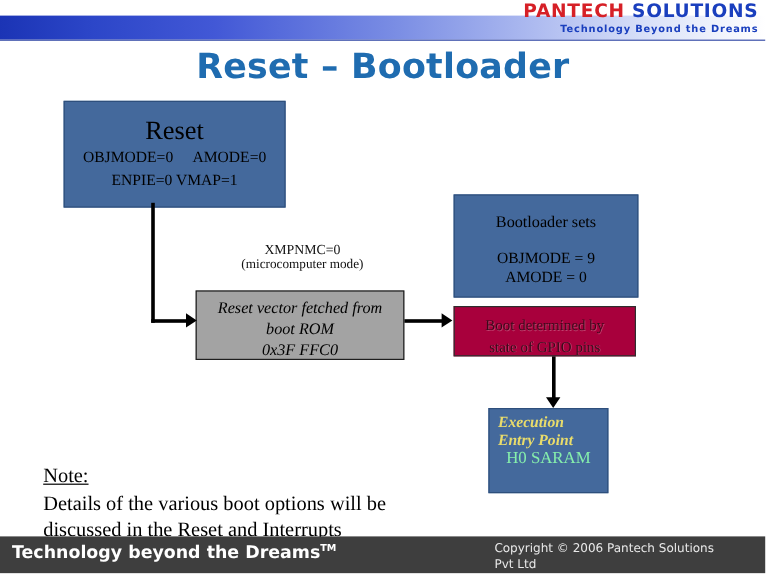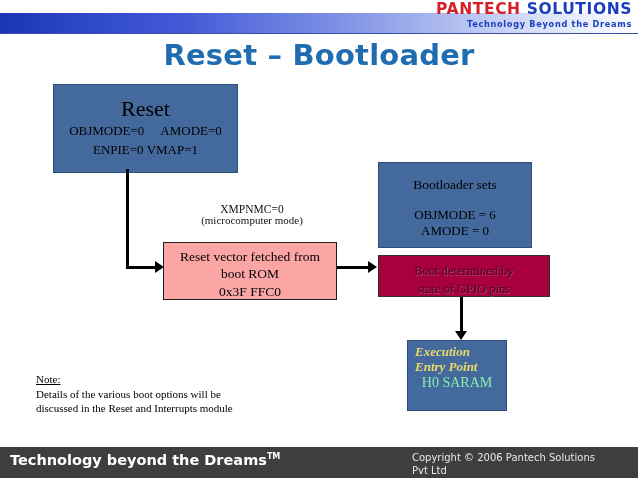--- a/index.html
+++ b/index.html
@@ -77,22 +77,23 @@
     box-sizing: border-box;
     text-align: center;
     font-family: "Liberation Serif", serif;
     color: #000000;
   }
   .box-blue {
     background: #44699c;
     border: 1px solid #2e4f7c;
   }
   .box-green {
-    background: #fca5a5;
+    background: #a3a3a3;
     border: 1px solid #1e1e1e;
+    font-style: italic;
   }
   .box-red {
     background: #a8003c;
     border: 1px solid #2e2e2e;
   }
 
   #box-reset {
     left: 53px; top: 84px; width: 185px; height: 89px;
   }
   #box-reset .line-title {
@@ -114,21 +115,21 @@
     font-size: 13.5px;
     padding-top: 14px;
   }
   #box-bootloader .bl-body {
     font-size: 13px;
     padding-top: 14px;
     line-height: 1.2;
   }
 
   #box-gpio {
-    left: 378px; top: 255px; width: 172px; height: 42px;
+    left: 378px; top: 255px; width: 152px; height: 42px;
   }
   #box-gpio .gpio-text {
     font-size: 12.5px;
     padding-top: 6px;
     line-height: 1.45;
     color: #3b0a1b;
     text-shadow: 0.6px 0.6px 0 rgba(255,255,255,0.25);
   }
 
   #box-bootrom {
@@ -204,24 +205,24 @@
     width: 0; height: 0;
     border-left: 6px solid transparent;
     border-right: 6px solid transparent;
     border-top: 9px solid #000000;
   }
 
   
   .note {
     position: absolute;
     left: 36px;
-    top: 372px;
+    top: 386px;
     width: 300px;
     font-family: "Liberation Serif", serif;
-    font-size: 11px;
+    font-size: 17px;
     color: #000000;
     line-height: 1.33;
   }
   .note-head { text-decoration: underline; }
 
   
   .footer {
     position: absolute;
     left: 0;
     top: 447px;
@@ -277,21 +278,21 @@
   </div>
 
   <div class="box box-green" id="box-bootrom">
     <div class="br-text">Reset vector fetched from</div>
     <div class="br-text" style="padding-top:0">boot ROM</div>
     <div class="br-text" style="padding-top:0">0x3F FFC0</div>
   </div>
 
   <div class="box box-blue" id="box-bootloader">
     <div class="bl-title">Bootloader sets</div>
-    <div class="bl-body">OBJMODE = 6</div>
+    <div class="bl-body">OBJMODE = 9</div>
     <div class="bl-body" style="padding-top:0">AMODE = 0</div>
   </div>
 
   <div class="box box-red" id="box-gpio">
     <div class="gpio-text">Boot determined by</div>
     <div class="gpio-text" style="padding-top:0">state of GPIO pins</div>
   </div>
 
   <div class="box box-blue" id="box-saram">
     <div class="exec">Execution</div>

